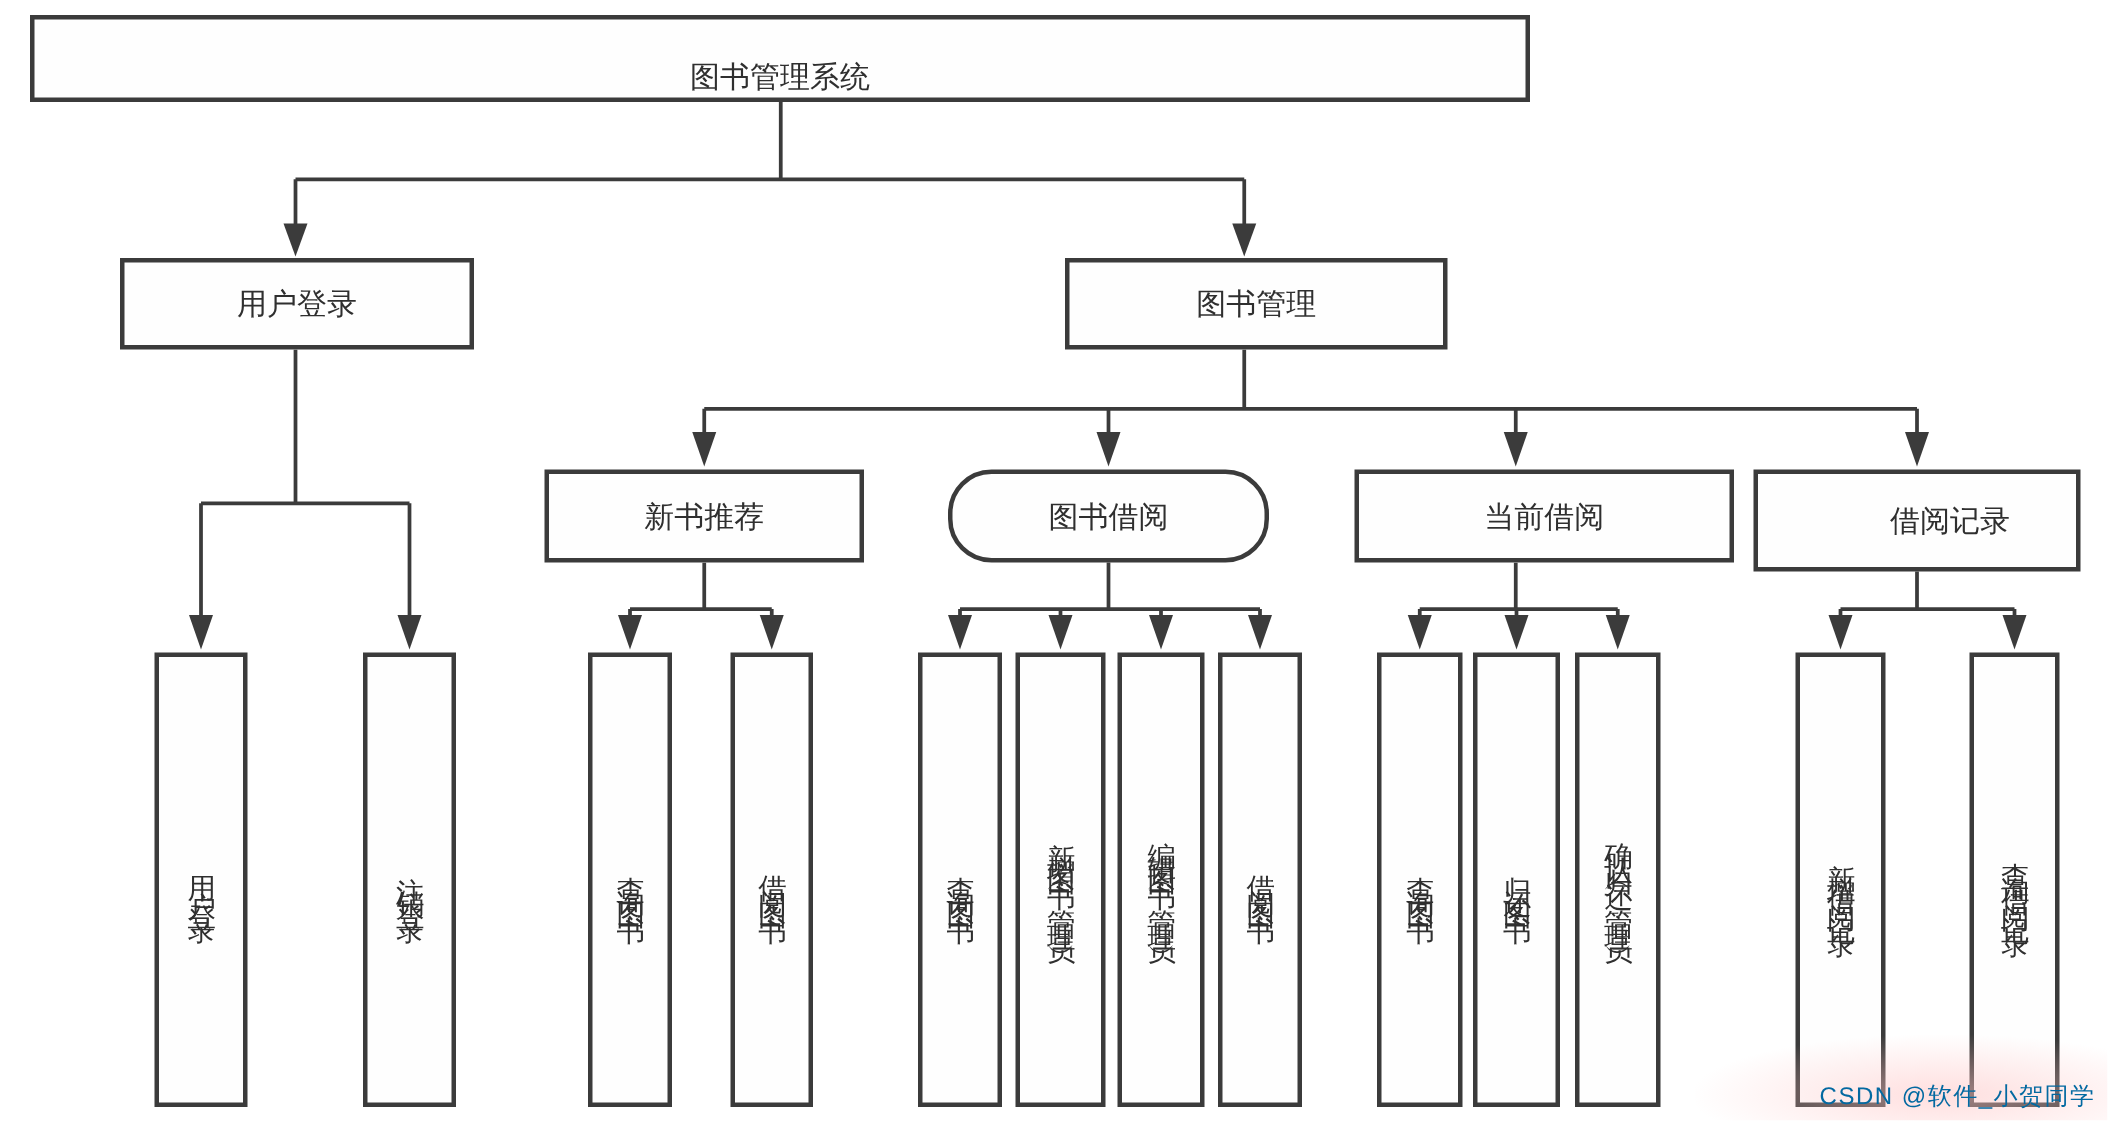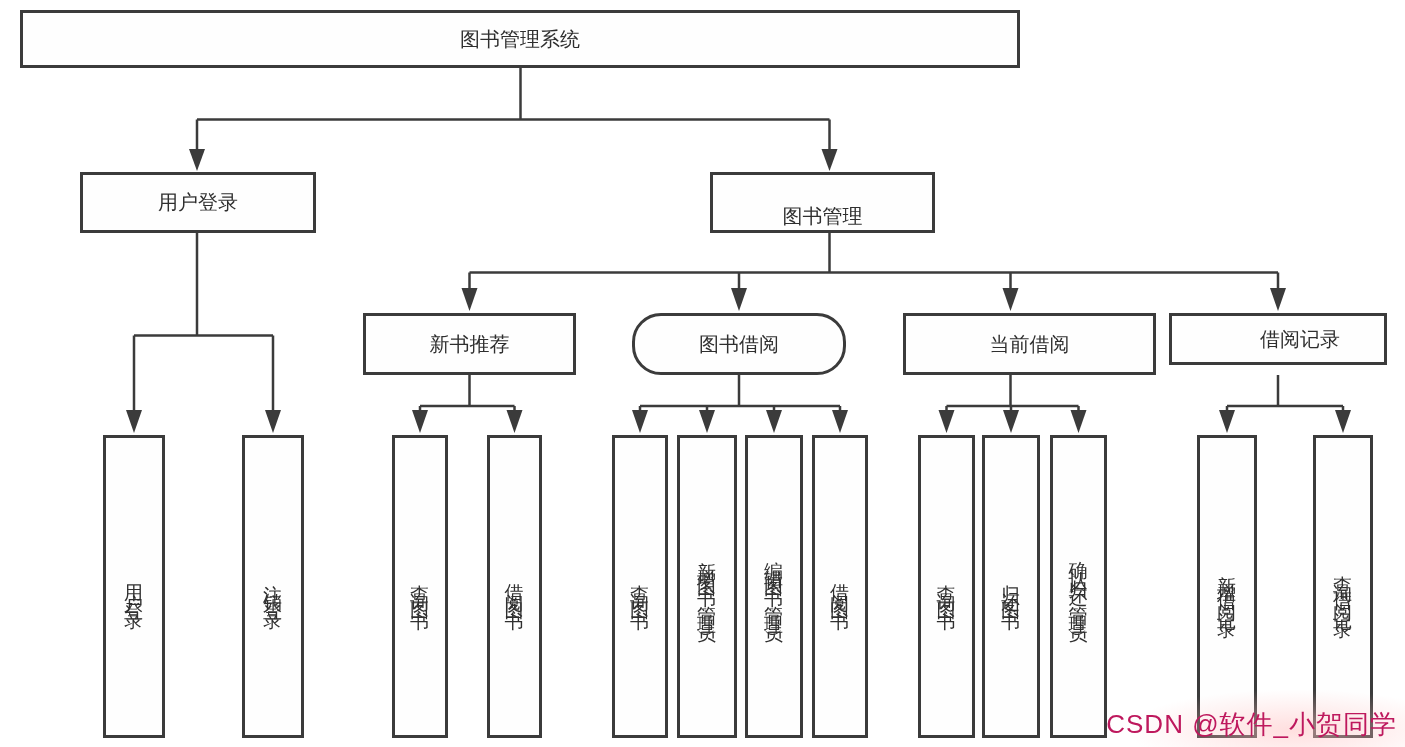--- a/index.html
+++ b/index.html
@@ -33,49 +33,49 @@
   }
   .leaf{top:435px;height:303px;}
   .leaf .label{
     writing-mode:vertical-rl;
     text-orientation:mixed;
     font-size:19px;
     letter-spacing:9px;
     white-space:normal;
     line-height:1;
   }
-  #n-root{left:20px;top:10px;width:1000px;height:58px;}
+  #n-root{left:20px;top:10px;width:1000px;height:58px;align-items:flex-end;}
   #n-user-login{left:80px;top:172px;width:236px;height:61px;}
-  #n-book-mgmt{left:710px;top:172px;width:225px;height:61px;align-items:flex-end;}
+  #n-book-mgmt{left:710px;top:172px;width:255px;height:61px;}
   #n-new-book-rec{left:363px;top:313px;width:213px;height:62px;}
   #n-book-borrow{left:632px;top:313px;width:214px;height:62px;border-radius:29px;}
   #n-current-borrow{left:903px;top:313px;width:253px;height:62px;}
-  #n-borrow-records{left:1169px;top:313px;width:218px;height:52px;padding-left:44px;}
+  #n-borrow-records{left:1169px;top:313px;width:218px;height:68px;padding-left:44px;}
   #n-leaf-user-login{left:103px;width:62px;}
   #n-leaf-logout{left:242px;width:62px;}
   #n-leaf-query-books-1{left:392px;width:56px;}
   #n-leaf-borrow-books-1{left:487px;width:55px;}
   #n-leaf-query-books-2{left:612px;width:56px;}
   #n-leaf-add-books{left:677px;width:60px;}
   #n-leaf-edit-books{left:745px;width:58px;}
   #n-leaf-borrow-books-2{left:812px;width:56px;}
   #n-leaf-query-books-3{left:918px;width:57px;}
   #n-leaf-return-books{left:982px;width:58px;}
   #n-leaf-confirm-return{left:1050px;width:57px;}
   #n-leaf-add-borrow-record{left:1197px;width:60px;}
   #n-leaf-query-borrow-record{left:1313px;width:60px;}
   #watermark-tint{
     position:absolute;left:1130px;top:690px;width:275px;height:57px;
     background:radial-gradient(ellipse at 60% 70%, rgba(255,196,196,0.55), rgba(255,196,196,0) 72%);
     pointer-events:none;
   }
   #watermark{
     position:absolute;right:8px;bottom:5px;
-    font-size:26px;
-    color:#be185d;
+    font-size:16px;
+    color:#0369a1;
     letter-spacing:1px;
     white-space:nowrap;
   }
 </style>
 </head>
 <body>
 
 <div id="stage">
 
   <svg id="wires" viewBox="0 0 1405 747" xmlns="http://www.w3.org/2000/svg">

